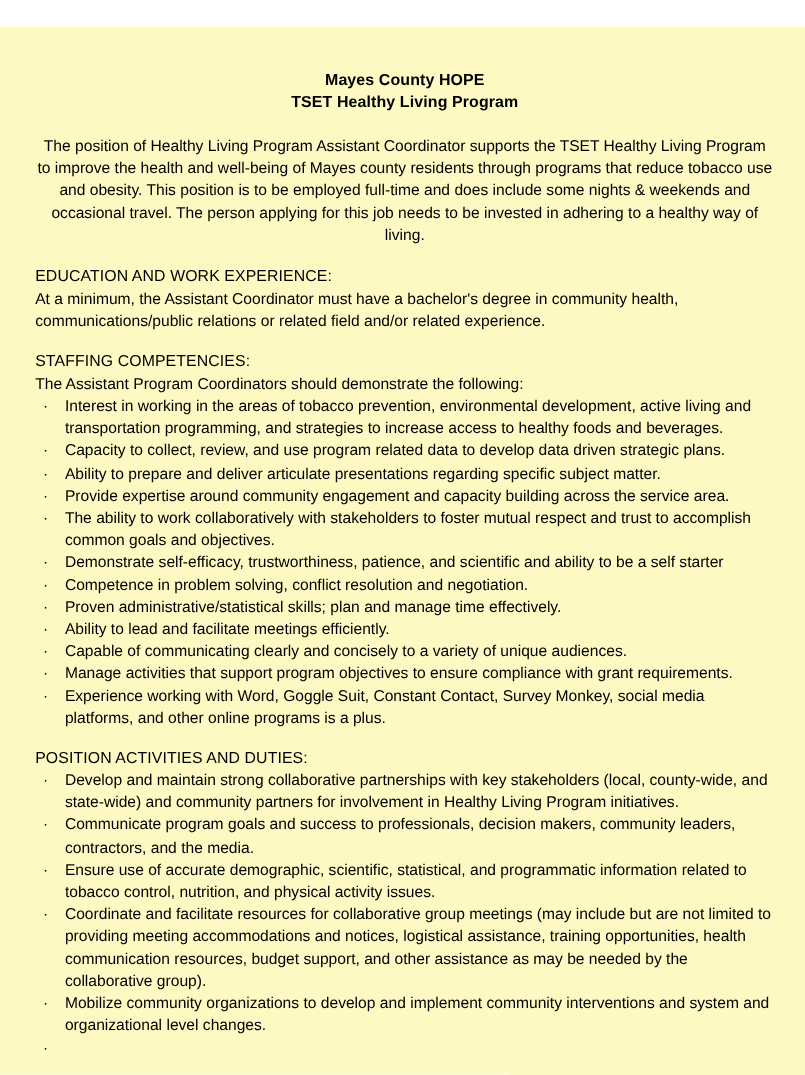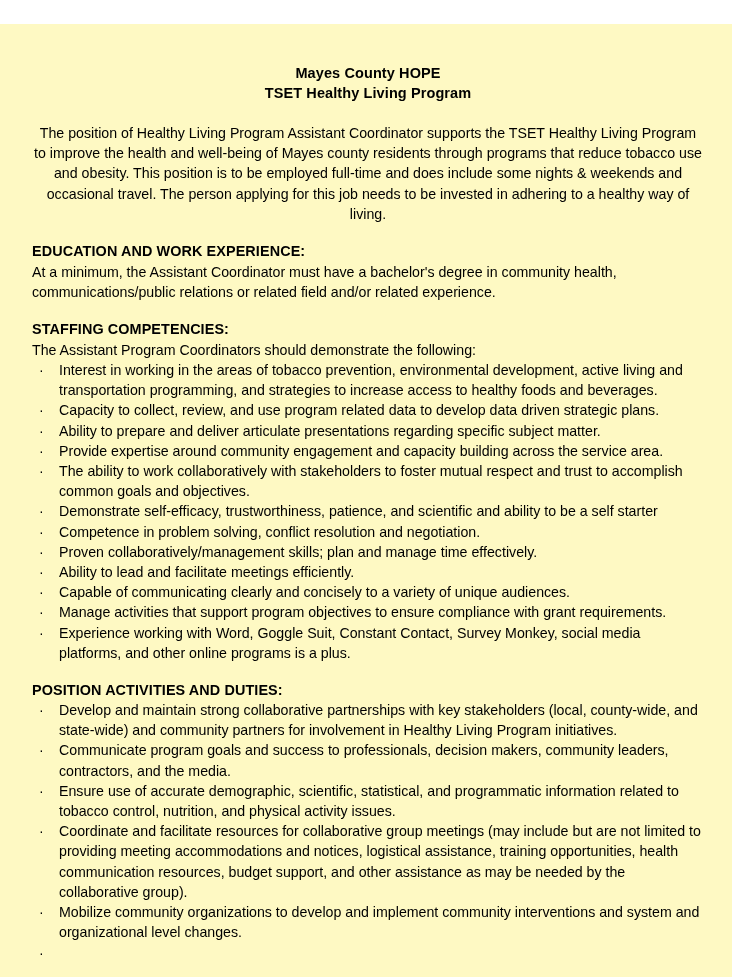--- a/index.html
+++ b/index.html
@@ -40,21 +40,21 @@
     margin-top: 20px;
     font-size: 14.2px;
     line-height: 20.2px;
     text-align: center;
   }
 
   .section {
     margin-top: 18px;
   }
   .section-heading {
-    font-weight: bold;
+    font-weight: normal;
     font-size: 14.4px;
     line-height: 19px;
     letter-spacing: 0.1px;
   }
   .section-lede {
     font-size: 14.2px;
     line-height: 20px;
     margin-top: 1px;
   }
 
@@ -102,21 +102,21 @@
     <div class="section-heading">STAFFING COMPETENCIES:</div>
     <div class="section-lede">The Assistant Program Coordinators should demonstrate the following:</div>
     <ul class="bullets">
       <li><span class="dot">·</span><span>Interest in working in the areas of tobacco prevention, environmental development, active living and transportation programming, and strategies to increase access to healthy foods and beverages.</span></li>
       <li><span class="dot">·</span><span>Capacity to collect, review, and use program related data to develop data driven strategic plans.</span></li>
       <li><span class="dot">·</span><span>Ability to prepare and deliver articulate presentations regarding specific subject matter.</span></li>
       <li><span class="dot">·</span><span>Provide expertise around community engagement and capacity building across the service area.</span></li>
       <li><span class="dot">·</span><span>The ability to work collaboratively with stakeholders to foster mutual respect and trust to accomplish common goals and objectives.</span></li>
       <li><span class="dot">·</span><span>Demonstrate self-efficacy, trustworthiness, patience, and scientific and ability to be a self starter</span></li>
       <li><span class="dot">·</span><span>Competence in problem solving, conflict resolution and negotiation.</span></li>
-      <li><span class="dot">·</span><span>Proven collaboratively/management skills; plan and manage time effectively.</span></li>
+      <li><span class="dot">·</span><span>Proven administrative/statistical skills; plan and manage time effectively.</span></li>
       <li><span class="dot">·</span><span>Ability to lead and facilitate meetings efficiently.</span></li>
       <li><span class="dot">·</span><span>Capable of communicating clearly and concisely to a variety of unique audiences.</span></li>
       <li><span class="dot">·</span><span>Manage activities that support program objectives to ensure compliance with grant requirements.</span></li>
       <li><span class="dot">·</span><span>Experience working with Word, Goggle Suit, Constant Contact, Survey Monkey, social media platforms, and other online programs is a plus.</span></li>
     </ul>
   </div>
 
   <div class="section">
     <div class="section-heading">POSITION ACTIVITIES AND DUTIES:</div>
     <ul class="bullets duties-list">

